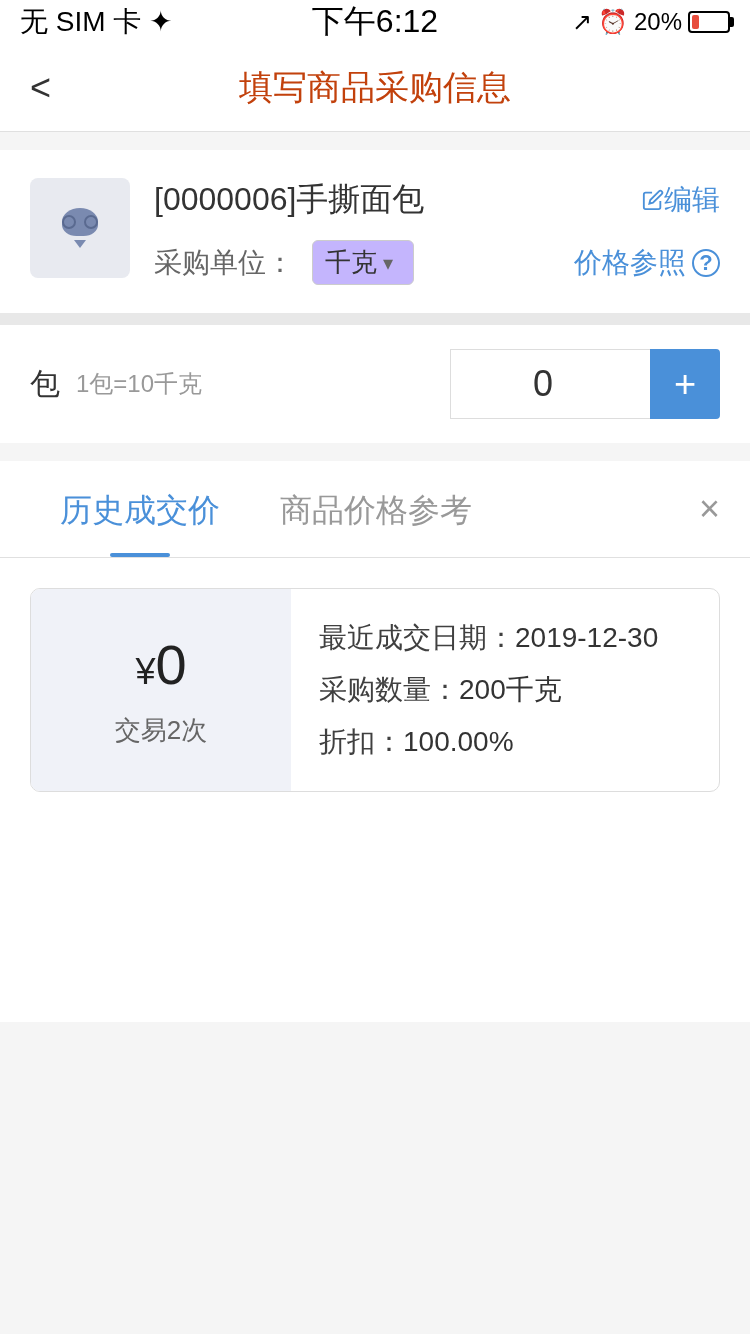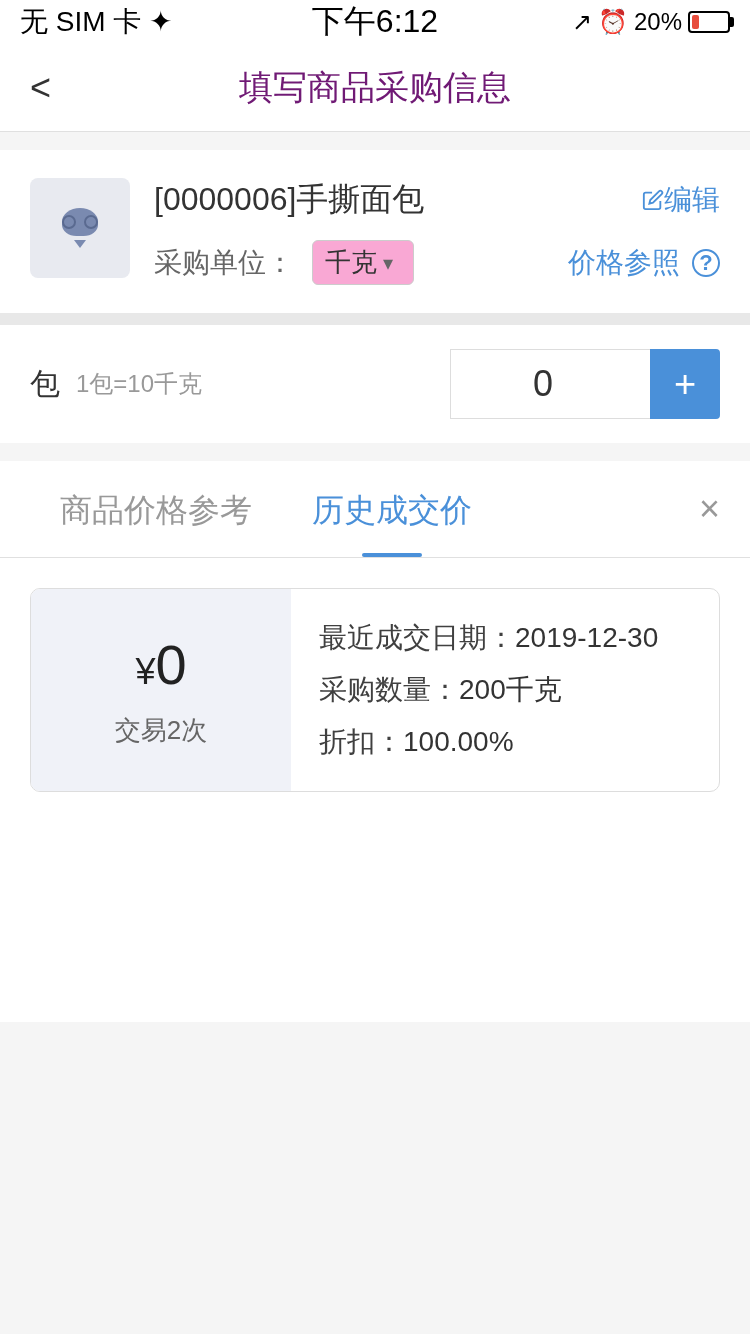--- a/index.html
+++ b/index.html
@@ -88,21 +88,21 @@
     .nav-back {
       font-size: 36px;
       color: #333;
       cursor: pointer;
     }
     .nav-title {
       position: absolute;
       left: 50%;
       transform: translateX(-50%);
       font-size: 34px;
-      color: #701a75;
+      color: #c2410c;
       font-weight: 500;
     }
 
     
     .product-card {
       background: #fff;
       padding: 28px 30px;
       margin-top: 18px;
     }
     .product-row {
@@ -191,37 +191,37 @@
       display: flex;
       align-items: center;
       gap: 18px;
     }
     .unit-select {
       border: 1px solid #ccc;
       border-radius: 6px;
       padding: 4px 20px 4px 12px;
       font-size: 26px;
       color: #333;
-      background: #f9a8d4;
+      background: #c4b5fd;
       position: relative;
       display: flex;
       align-items: center;
       gap: 6px;
       cursor: pointer;
     }
     .unit-select-chevron {
       font-size: 20px;
       color: #666;
     }
     .price-ref-link {
       color: #4a90d9;
       font-size: 28px;
       display: flex;
       align-items: center;
-      gap: 12px;
+      gap: 6px;
       cursor: pointer;
     }
     .help-icon {
       width: 28px;
       height: 28px;
       border-radius: 50%;
       border: 2px solid #4a90d9;
       display: flex;
       align-items: center;
       justify-content: center;
@@ -467,26 +467,26 @@
   <div class="quantity-input-group">
     <input class="quantity-input" type="number" value="0" style="">
     <button class="quantity-plus-btn">
       <span class="plus-symbol">+</span>
     </button>
   </div>
 </div>
 
 <div class="tabs-section">
   <div class="tabs-header">
-    <div class="tab-item">
-      <span>商品价格参考</span>
-    </div>
     <div class="tab-item active">
       <span>历史成交价</span>
       <div class="tab-active-bar"></div>
+    </div>
+    <div class="tab-item">
+      <span>商品价格参考</span>
     </div>
     <span class="tab-close-btn">×</span>
   </div>
 
   <div class="transaction-content">
     <div class="transaction-card">
       <div class="transaction-left">
         <div class="transaction-price">
           <span class="transaction-price-symbol">¥</span><span>0</span>
         </div>

